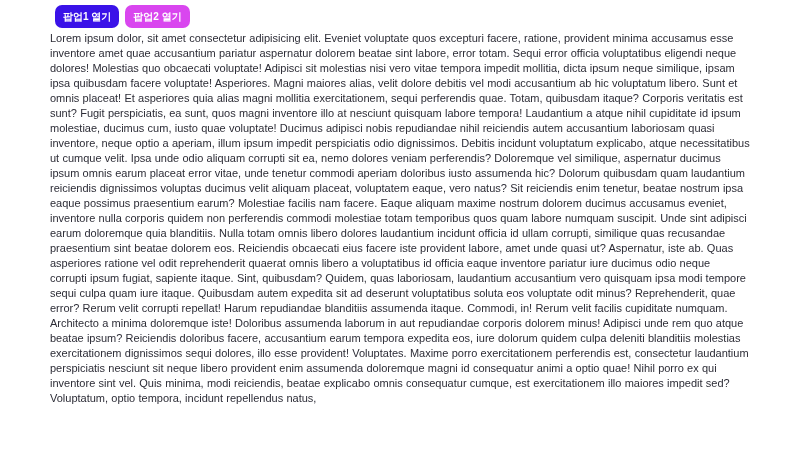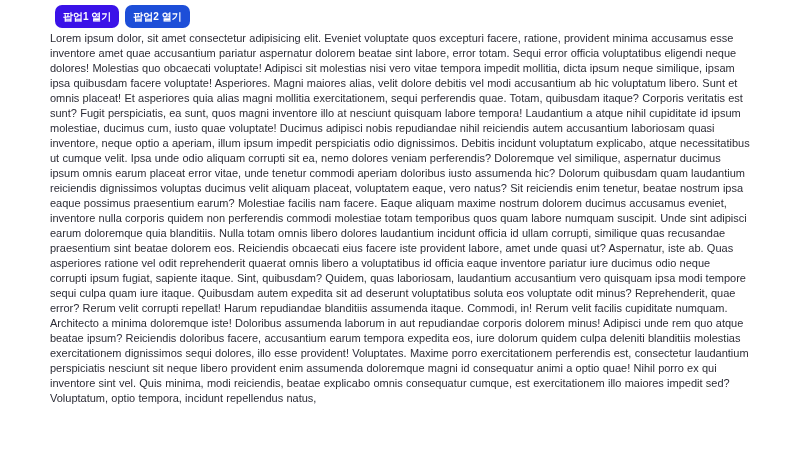--- a/index.html
+++ b/index.html
@@ -49,16 +49,16 @@
     text-align: left;
     word-spacing: 0.2px;
   }
 </style>
 </head>
 <body>
 
 <div class="page">
   <div class="toolbar">
     <button class="btn" style="background: rgb(58, 18, 232);">팝업1 열기</button>
-    <button class="btn" style="background: #1d4ed8;">팝업2 열기</button>
+    <button class="btn" style="background: #d946ef;">팝업2 열기</button>
   </div>
   <p class="body-text">Lorem ipsum dolor, sit amet consectetur adipisicing elit. Eveniet voluptate quos excepturi facere, ratione, provident minima accusamus esse inventore amet quae accusantium pariatur aspernatur dolorem beatae sint labore, error totam. Sequi error officia voluptatibus eligendi neque dolores! Molestias quo obcaecati voluptate! Adipisci sit molestias nisi vero vitae tempora impedit mollitia, dicta ipsum neque similique, ipsam ipsa quibusdam facere voluptate! Asperiores. Magni maiores alias, velit dolore debitis vel modi accusantium ab hic voluptatum libero. Sunt et omnis placeat! Et asperiores quia alias magni mollitia exercitationem, sequi perferendis quae. Totam, quibusdam itaque? Corporis veritatis est sunt? Fugit perspiciatis, ea sunt, quos magni inventore illo at nesciunt quisquam labore tempora! Laudantium a atque nihil cupiditate id ipsum molestiae, ducimus cum, iusto quae voluptate! Ducimus adipisci nobis repudiandae nihil reiciendis autem accusantium laboriosam quasi inventore, neque optio a aperiam, illum ipsum impedit perspiciatis odio dignissimos. Debitis incidunt voluptatum explicabo, atque necessitatibus ut cumque velit. Ipsa unde odio aliquam corrupti sit ea, nemo dolores veniam perferendis? Doloremque vel similique, aspernatur ducimus ipsum omnis earum placeat error vitae, unde tenetur commodi aperiam doloribus iusto assumenda hic? Dolorum quibusdam quam laudantium reiciendis dignissimos voluptas ducimus velit aliquam placeat, voluptatem eaque, vero natus? Sit reiciendis enim tenetur, beatae nostrum ipsa eaque possimus praesentium earum? Molestiae facilis nam facere. Eaque aliquam maxime nostrum dolorem ducimus accusamus eveniet, inventore nulla corporis quidem non perferendis commodi molestiae totam temporibus quos quam labore numquam suscipit. Unde sint adipisci earum doloremque quia blanditiis. Nulla totam omnis libero dolores laudantium incidunt officia id ullam corrupti, similique quas recusandae praesentium sint beatae dolorem eos. Reiciendis obcaecati eius facere iste provident labore, amet unde quasi ut? Aspernatur, iste ab. Quas asperiores ratione vel odit reprehenderit quaerat omnis libero a voluptatibus id officia eaque inventore pariatur iure ducimus odio neque corrupti ipsum fugiat, sapiente itaque. Sint, quibusdam? Quidem, quas laboriosam, laudantium accusantium vero quisquam ipsa modi tempore sequi culpa quam iure itaque. Quibusdam autem expedita sit ad deserunt voluptatibus soluta eos voluptate odit minus? Reprehenderit, quae error? Rerum velit corrupti repellat! Harum repudiandae blanditiis assumenda itaque. Commodi, in! Rerum velit facilis cupiditate numquam. Architecto a minima doloremque iste! Doloribus assumenda laborum in aut repudiandae corporis dolorem minus! Adipisci unde rem quo atque beatae ipsum? Reiciendis doloribus facere, accusantium earum tempora expedita eos, iure dolorum quidem culpa deleniti blanditiis molestias exercitationem dignissimos sequi dolores, illo esse provident! Voluptates. Maxime porro exercitationem perferendis est, consectetur laudantium perspiciatis nesciunt sit neque libero provident enim assumenda doloremque magni id consequatur animi a optio quae! Nihil porro ex qui inventore sint vel. Quis minima, modi reiciendis, beatae explicabo omnis consequatur cumque, est exercitationem illo maiores impedit sed? Voluptatum, optio tempora, incidunt repellendus natus,</p>
 </div>
 
 </body></html>

